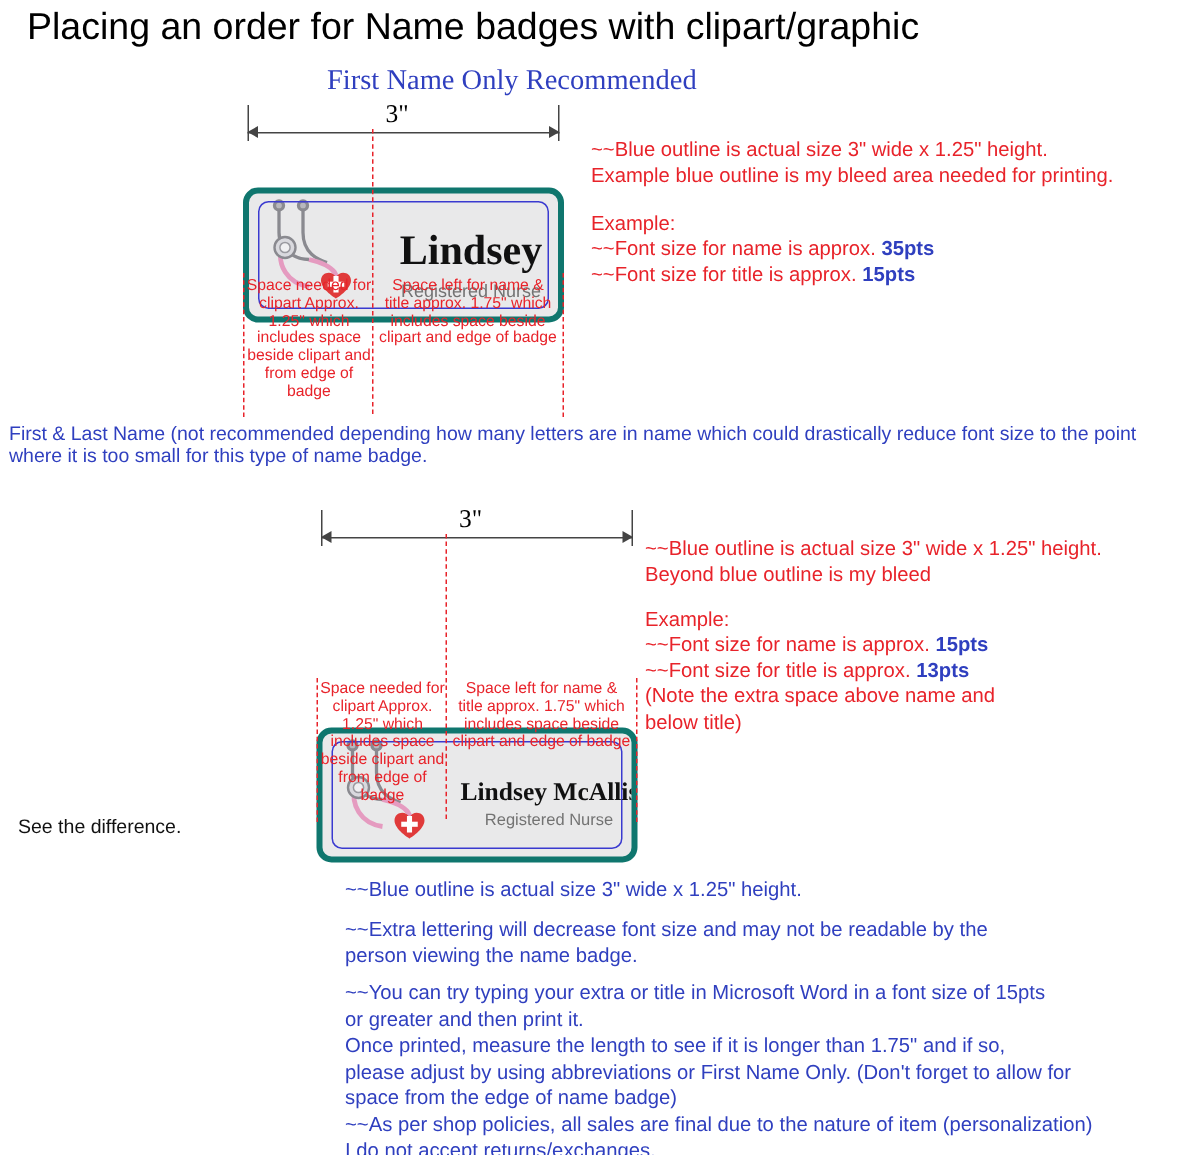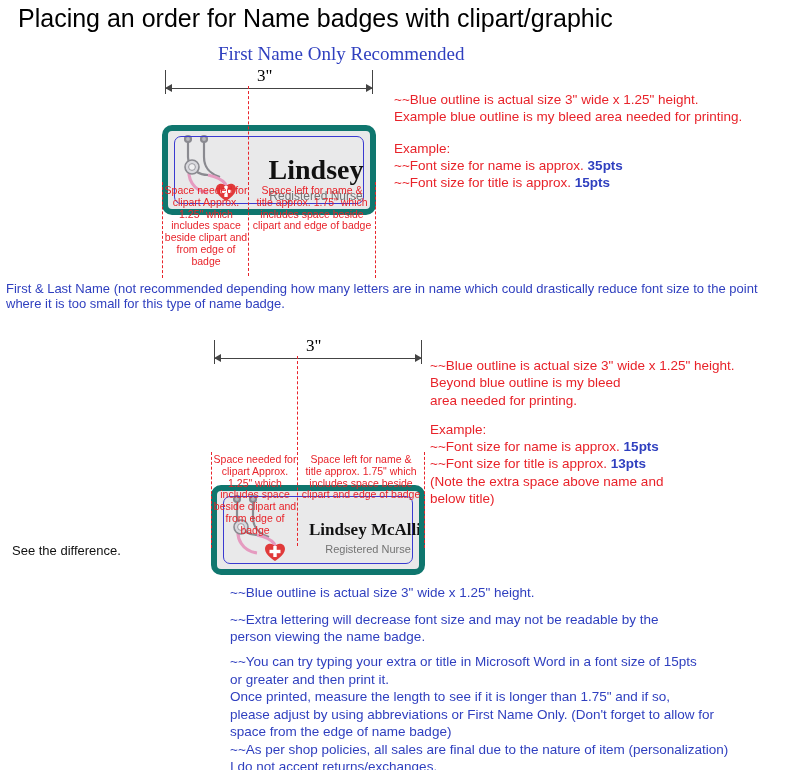--- a/index.html
+++ b/index.html
@@ -28,21 +28,21 @@
     font-family: "Liberation Serif", serif;
   }
   .abs { position: absolute; }
 
   
   .badge-wrap {
     position: relative;
   }
   .badge-outer {
     background: #e9e9ea;
-    border: 6px solid #0f766e;
+    border: 4px solid #0f766e;
     border-radius: 10px;
     position: relative;
     overflow: hidden;
     box-sizing: border-box;
   }
   .badge-inner-outline {
     position: absolute;
     border: 1.5px solid #3a3ad0;
     border-radius: 7px;
     box-sizing: border-box;
@@ -231,21 +231,20 @@
 <div class="red-divider" style="left:297px; top:356px; height:190px;"></div>
 <div class="abs" style="left:211px; top:452px; width:1px; height:96px; border-left:1px dashed #e8232a;"></div>
 <div class="abs" style="left:424px; top:452px; width:1px; height:96px; border-left:1px dashed #e8232a;"></div>
 
 <div class="red-col" style="left:213px; top:454px; width:84px;">Space needed for clipart Approx. 1.25" which includes space beside clipart and from edge of badge</div>
 <div class="red-col" style="left:301px; top:454px; width:120px;">Space left for name &amp; title approx. 1.75" which includes space beside clipart and edge of badge</div>
 
 <div class="note-block" style="left:430px; top:357px; width:360px;">
   <div>~~Blue outline is actual size 3" wide x 1.25" height.</div>
   <div>Beyond blue outline is my bleed</div>
-  <div>area needed for printing.</div>
   <div style="height:12px;"></div>
   <div>Example:</div>
   <div><span>~~Font size for name is approx. </span><span class="bluebold">15pts</span></div>
   <div><span>~~Font size for title is approx. </span><span class="bluebold">13pts</span></div>
   <div>(Note the extra space above name and</div>
   <div>below title)</div>
 </div>
 
 <div class="see-diff" style="left:12px; top:543px;">See the difference.</div>
 

